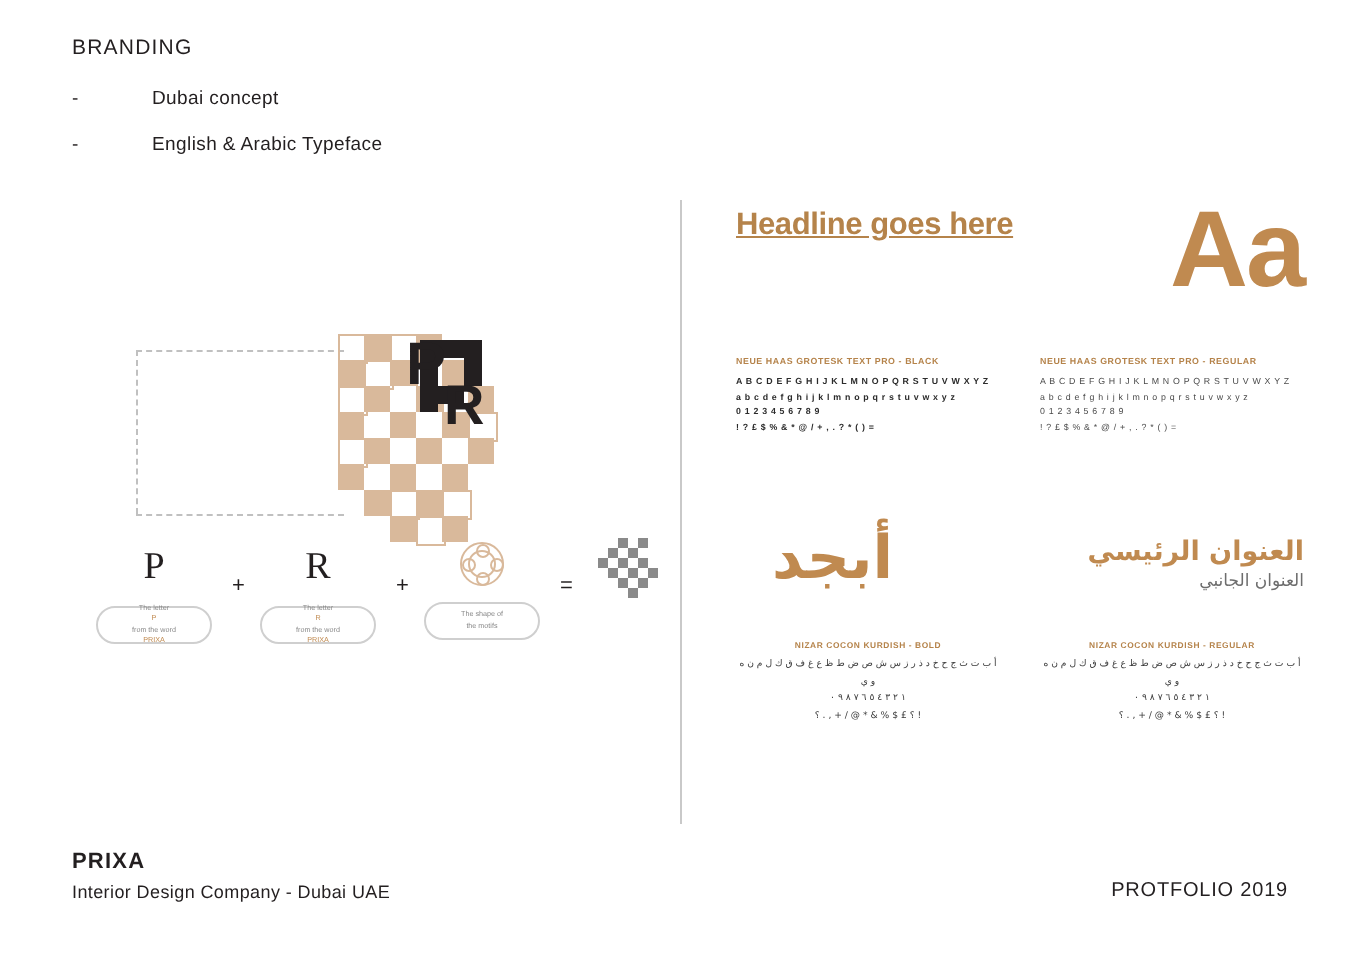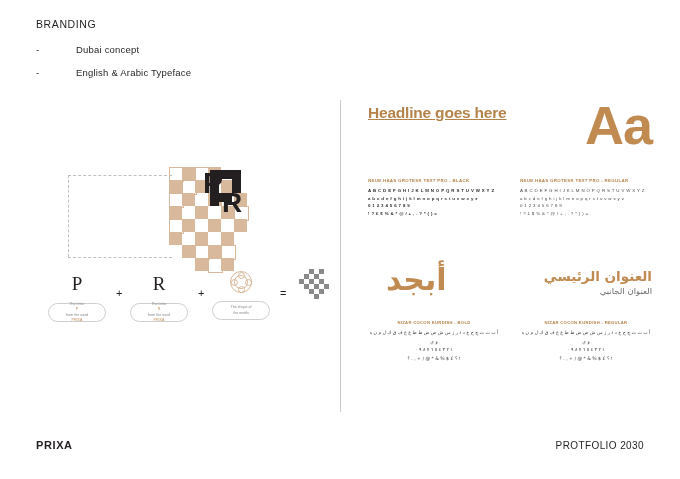--- a/index.html
+++ b/index.html
@@ -531,16 +531,17 @@
           <div class="a-spec-line">١ ٢ ٣ ٤ ٥ ٦ ٧ ٨ ٩ ٠</div>
           <div class="a-spec-line">! ؟ £ $ % &amp; * @ / + , . ؟</div>
         </div>
       </div>
     </div>
 
   </div>
 
   <div class="footer-left">
     <div class="brand-name">PRIXA</div>
+    <div class="brand-sub">Interior Design Company - Dubai UAE</div>
   </div>
-  <div class="footer-right">PROTFOLIO 2030</div>
+  <div class="footer-right">PROTFOLIO 2019</div>
 
 </div>
 
 </body></html>

